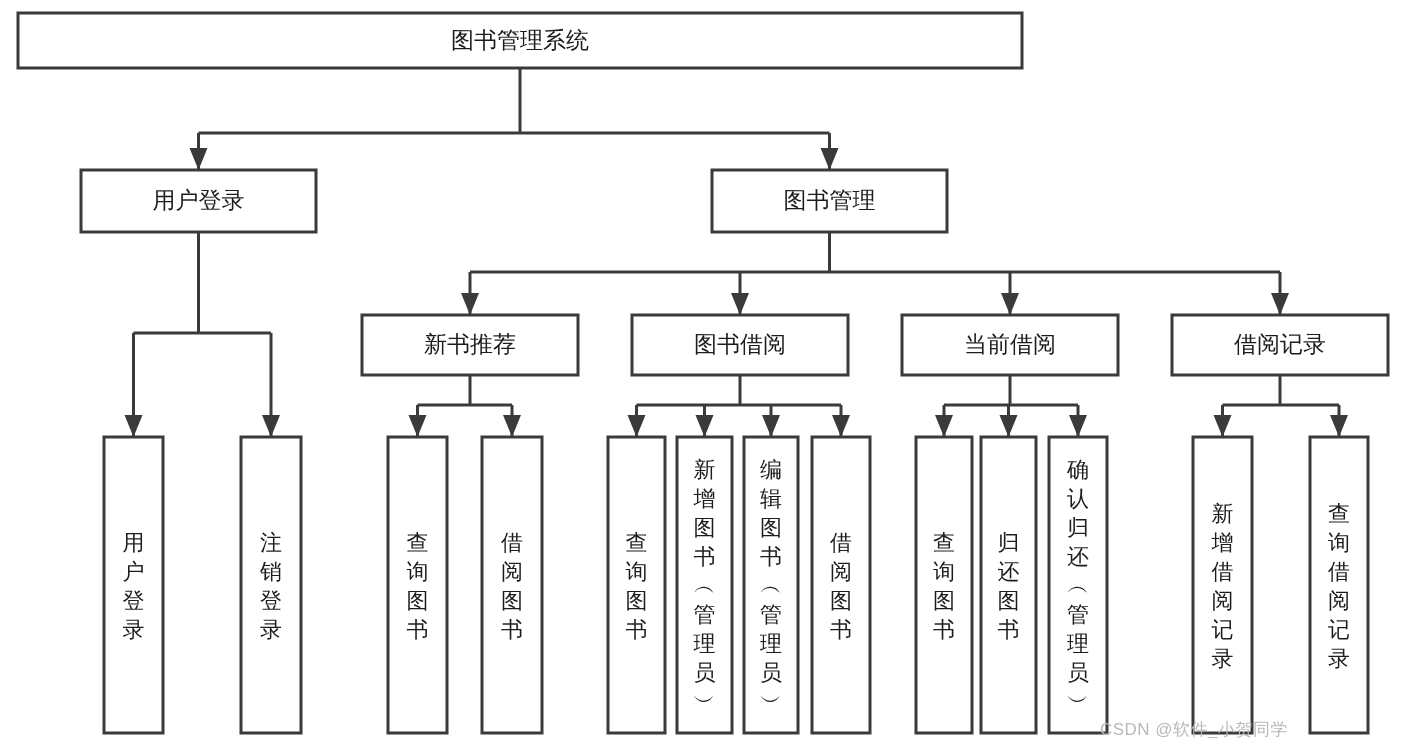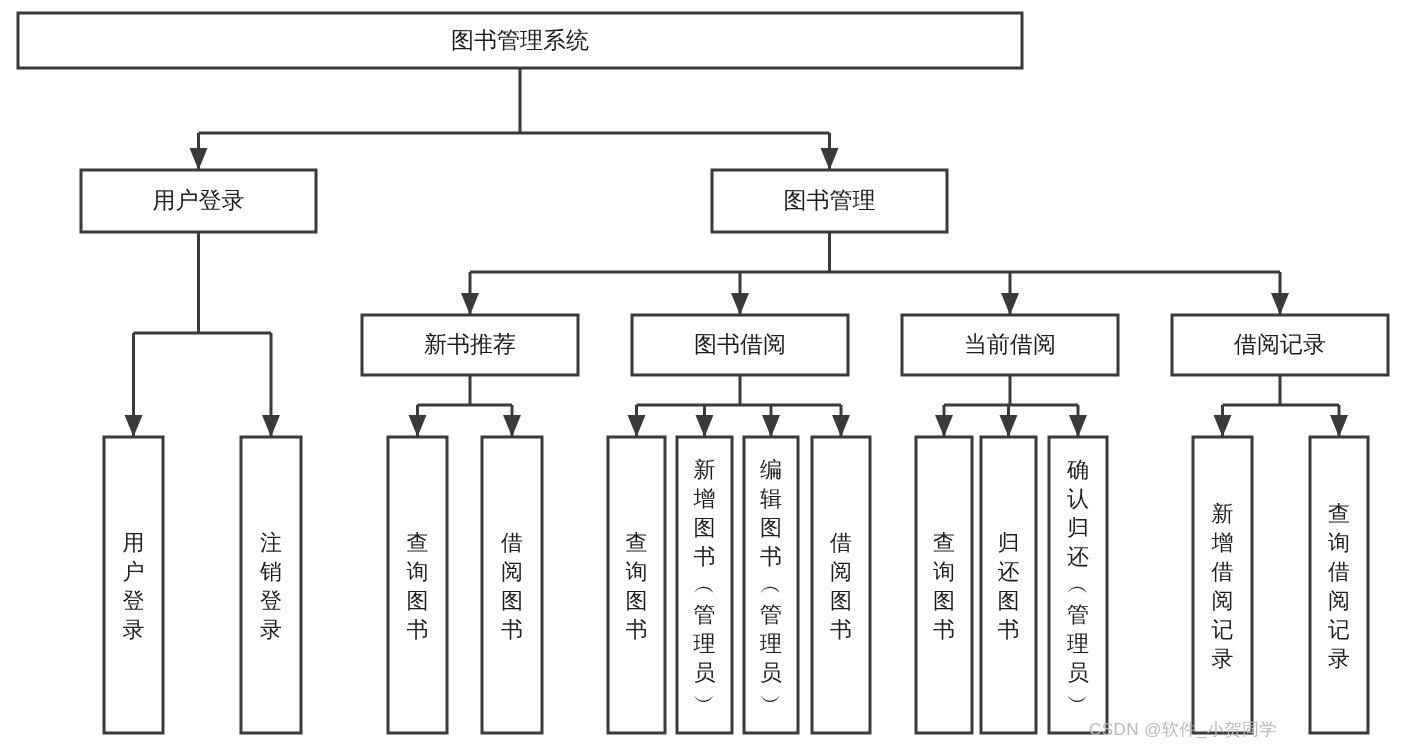--- a/index.html
+++ b/index.html
@@ -50,21 +50,21 @@
     dominant-baseline: middle;
   }
   .node-label-v {
     font-family: "Liberation Sans", "DejaVu Sans", sans-serif;
     font-size: 22px;
     fill: #1c1c1c;
     text-anchor: middle;
   }
   .watermark {
     position: absolute;
-    right: 19px;
+    right: 8px;
     bottom: 6px;
     font-family: "Liberation Sans", "DejaVu Sans", sans-serif;
     font-size: 17px;
     color: #b9b9b9;
     letter-spacing: 0.5px;
     white-space: nowrap;
     user-select: none;
   }
 </style>
 </head>

